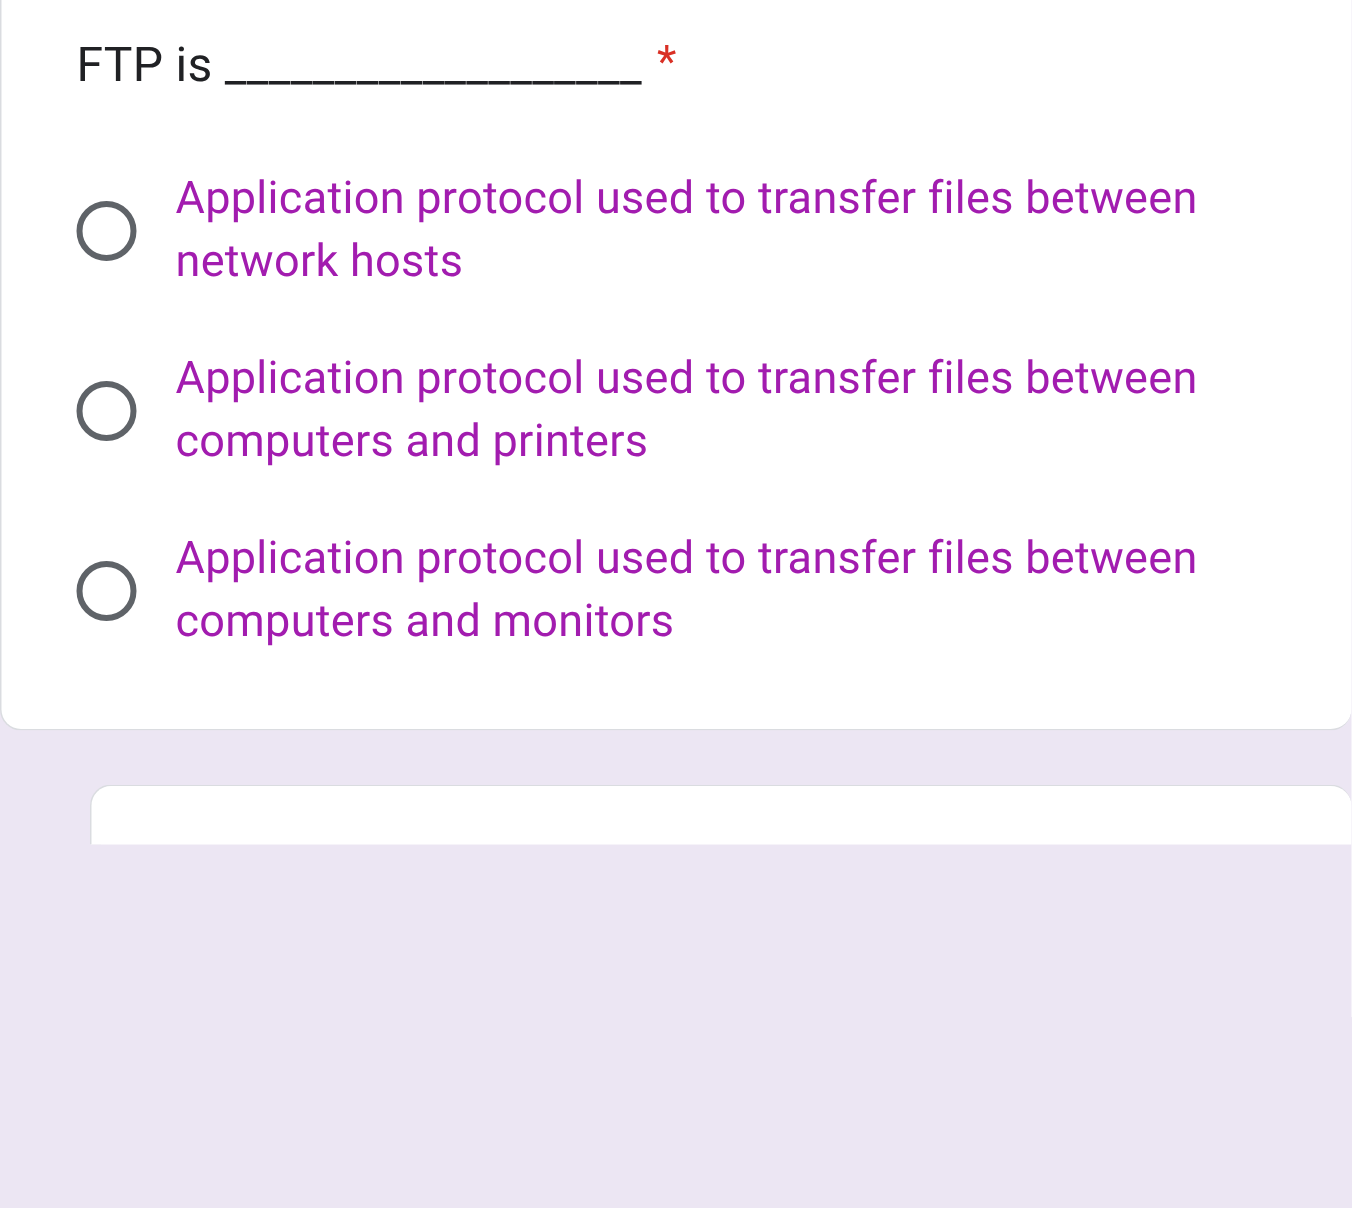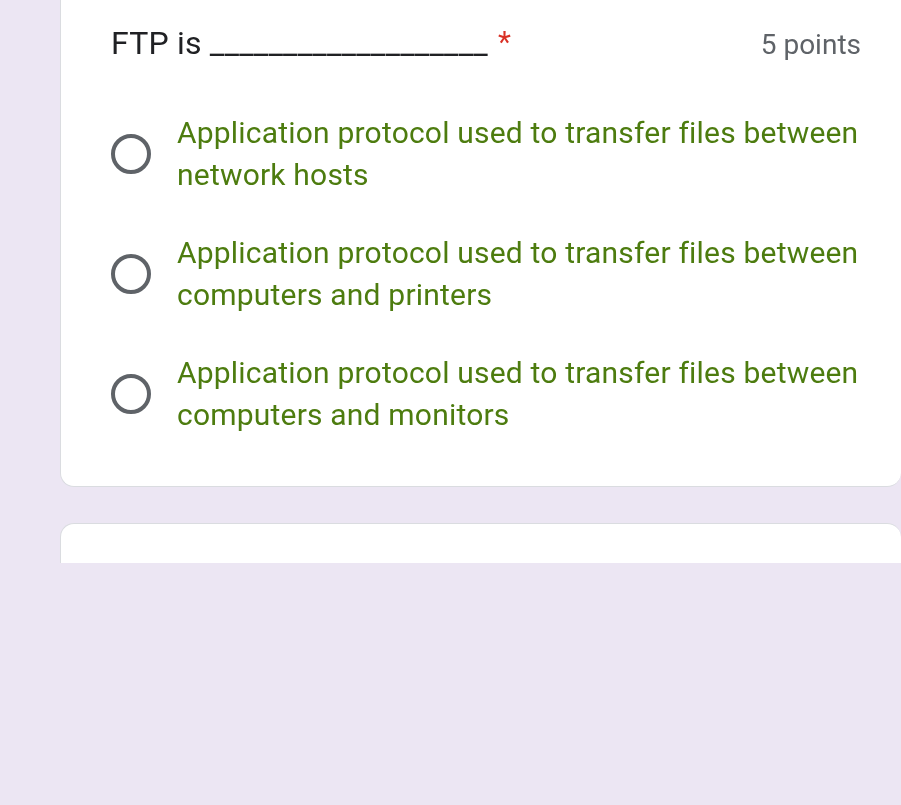--- a/index.html
+++ b/index.html
@@ -10,21 +10,20 @@
     body {
       font-family: 'Google Sans', Roboto, Arial, sans-serif;
       background: #ece6f3;
       width: 901px;
       height: 805px;
       overflow: hidden;
     }
     .card {
       background: #ffffff;
       border-radius: 0 0 14px 14px;
-      margin-left: 60px;
       margin-right: 0;
       padding: 24px 40px 50px 50px;
       border: 1px solid #dadce0;
       border-top: none;
       border-right: none;
     }
     .question-header {
       display: flex;
       justify-content: space-between;
       align-items: flex-start;
@@ -64,21 +63,21 @@
     .radio {
       width: 40px;
       height: 40px;
       min-width: 40px;
       border: 4px solid #5f6368;
       border-radius: 50%;
       background: #ffffff;
     }
     .option-label {
       font-size: 30px;
-      color: #4d7c0f;
+      color: #a21caf;
       line-height: 1.4;
       letter-spacing: 0.2px;
     }
     .next-card {
       background: #ffffff;
       border-radius: 14px 14px 0 0;
       margin-left: 60px;
       margin-top: 36px;
       height: 40px;
       border: 1px solid #dadce0;
@@ -88,21 +87,20 @@
   </style>
 </head>
 <body>
 
 <div class="card">
   <div class="question-header">
     <div>
       <span class="question-text">FTP is ___________________</span>
       <span class="required-asterisk">*</span>
     </div>
-    <div class="points">5 points</div>
   </div>
 
   <div class="options">
     <div class="option">
       <div class="radio"></div>
       <div class="option-label">Application protocol used to transfer files between network hosts</div>
     </div>
     <div class="option">
       <div class="radio"></div>
       <div class="option-label">Application protocol used to transfer files between computers and printers</div>

